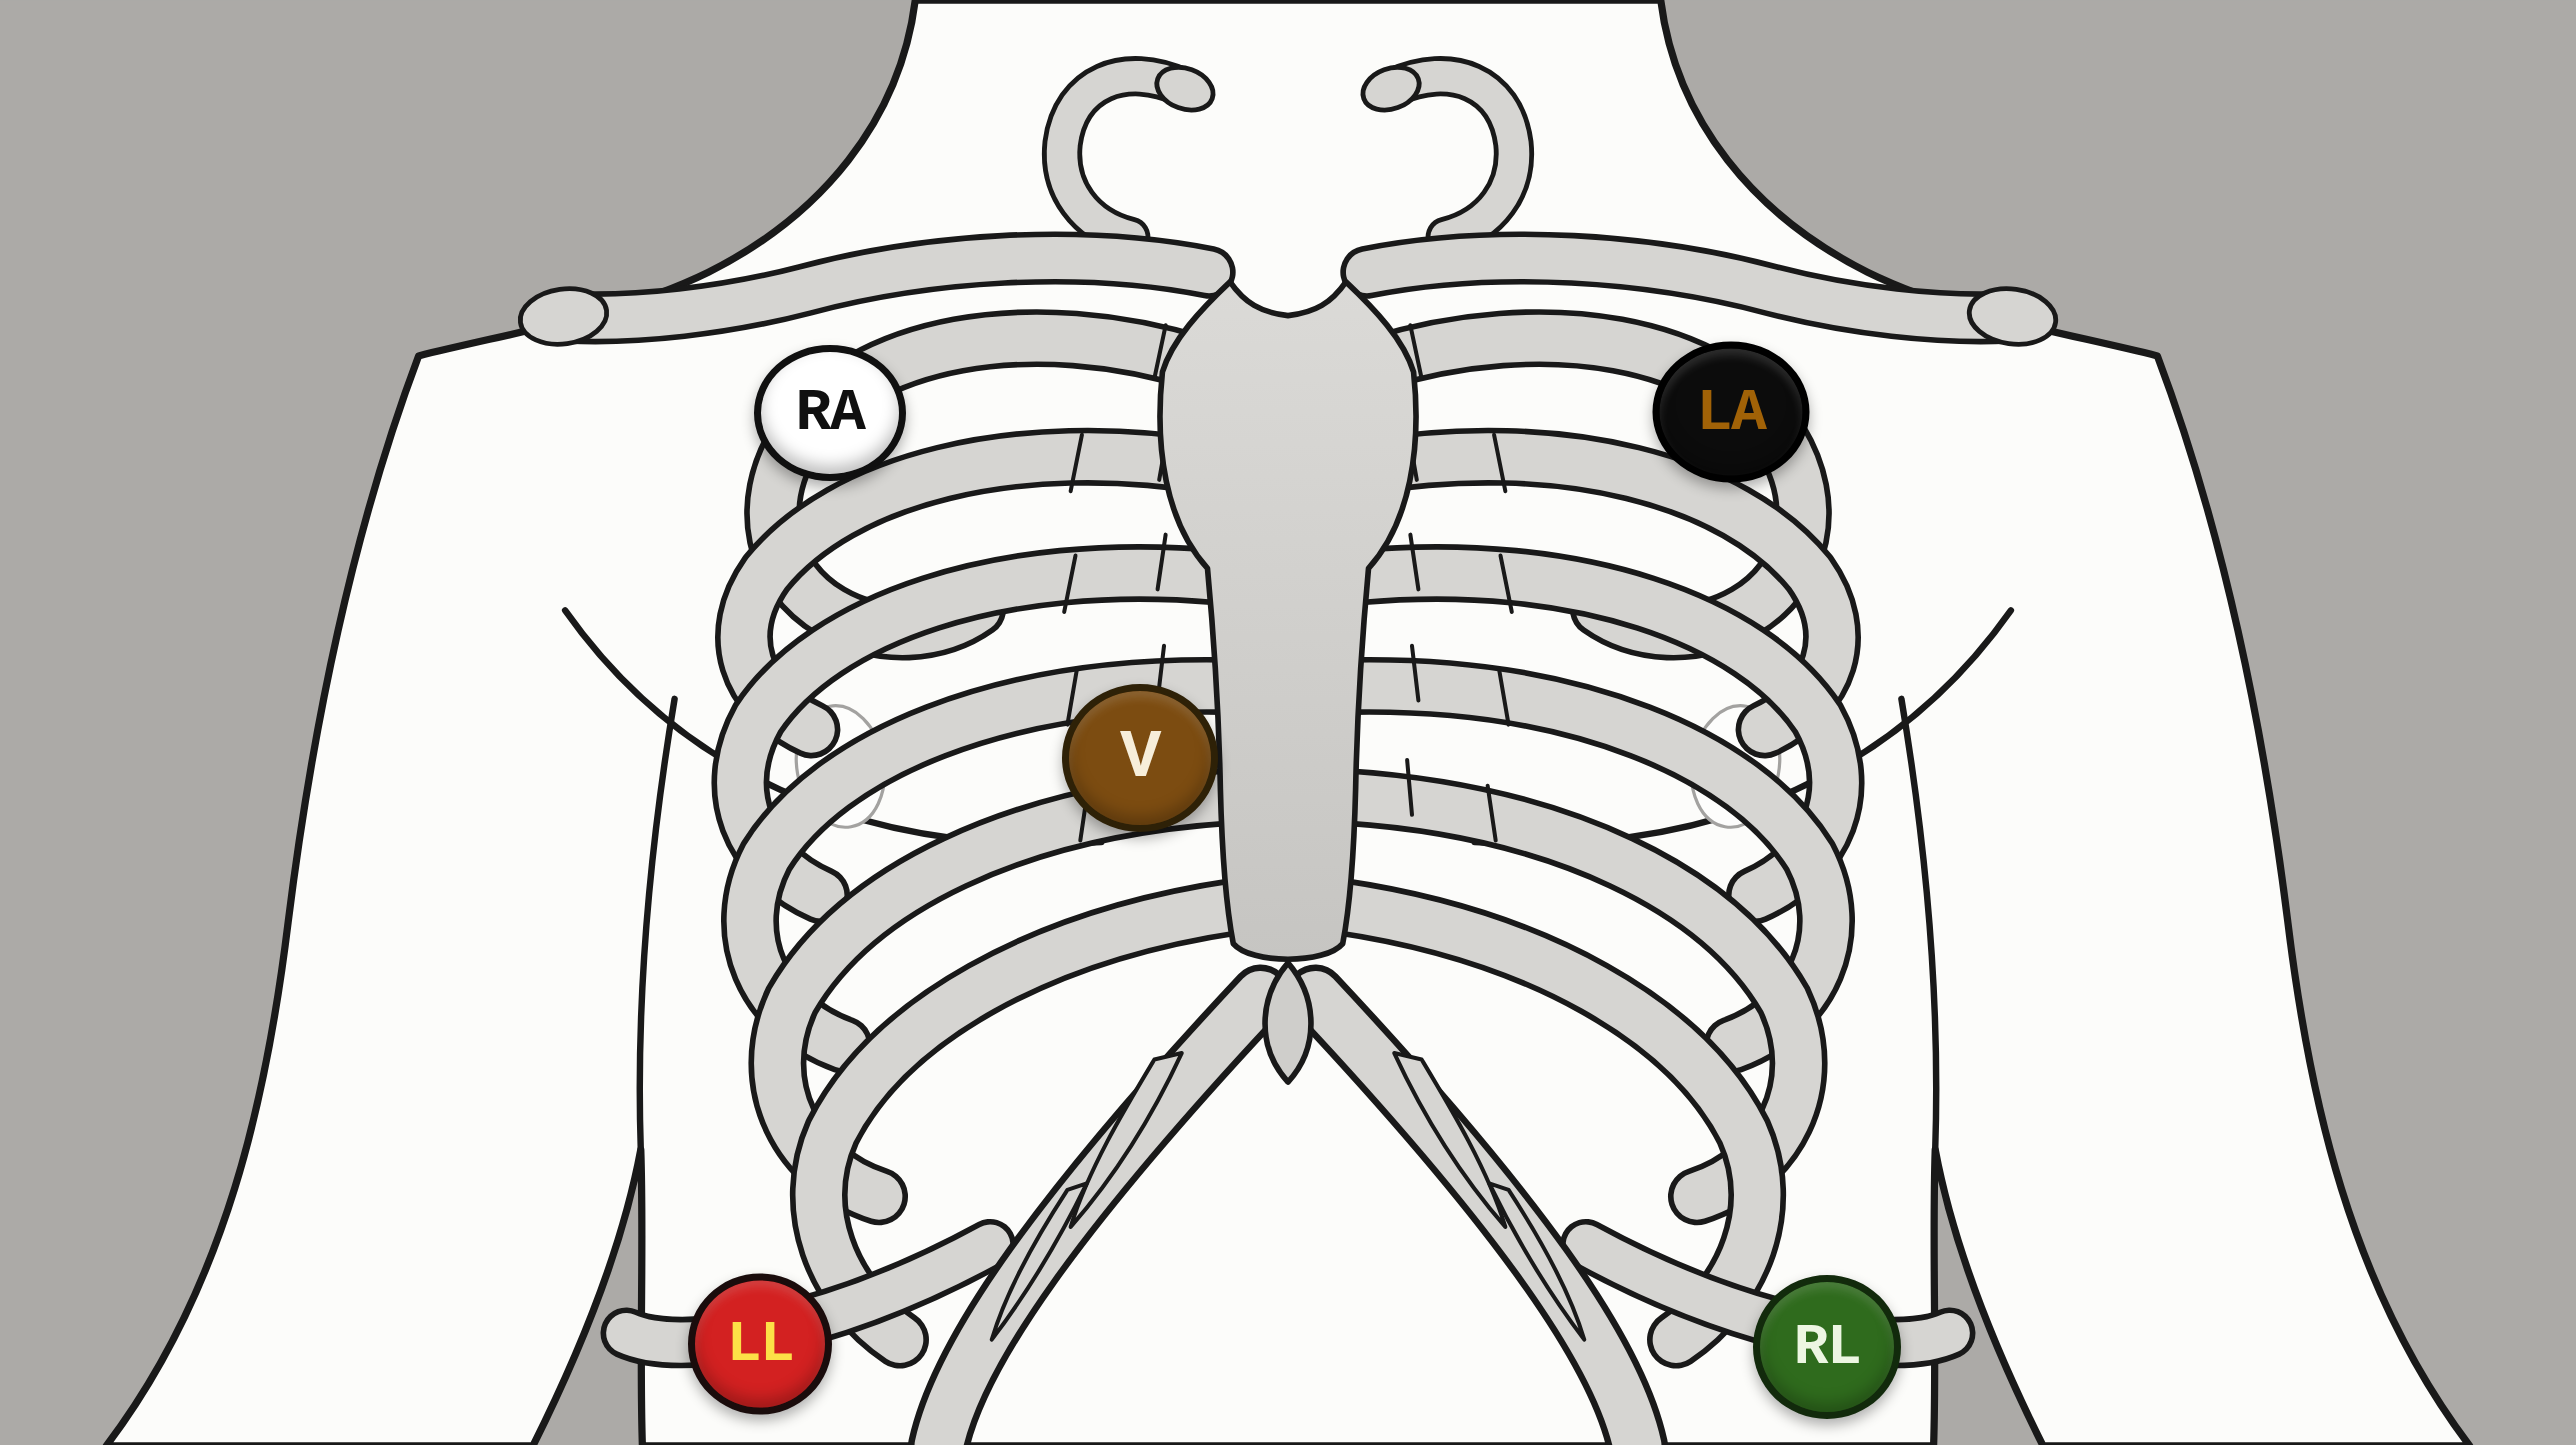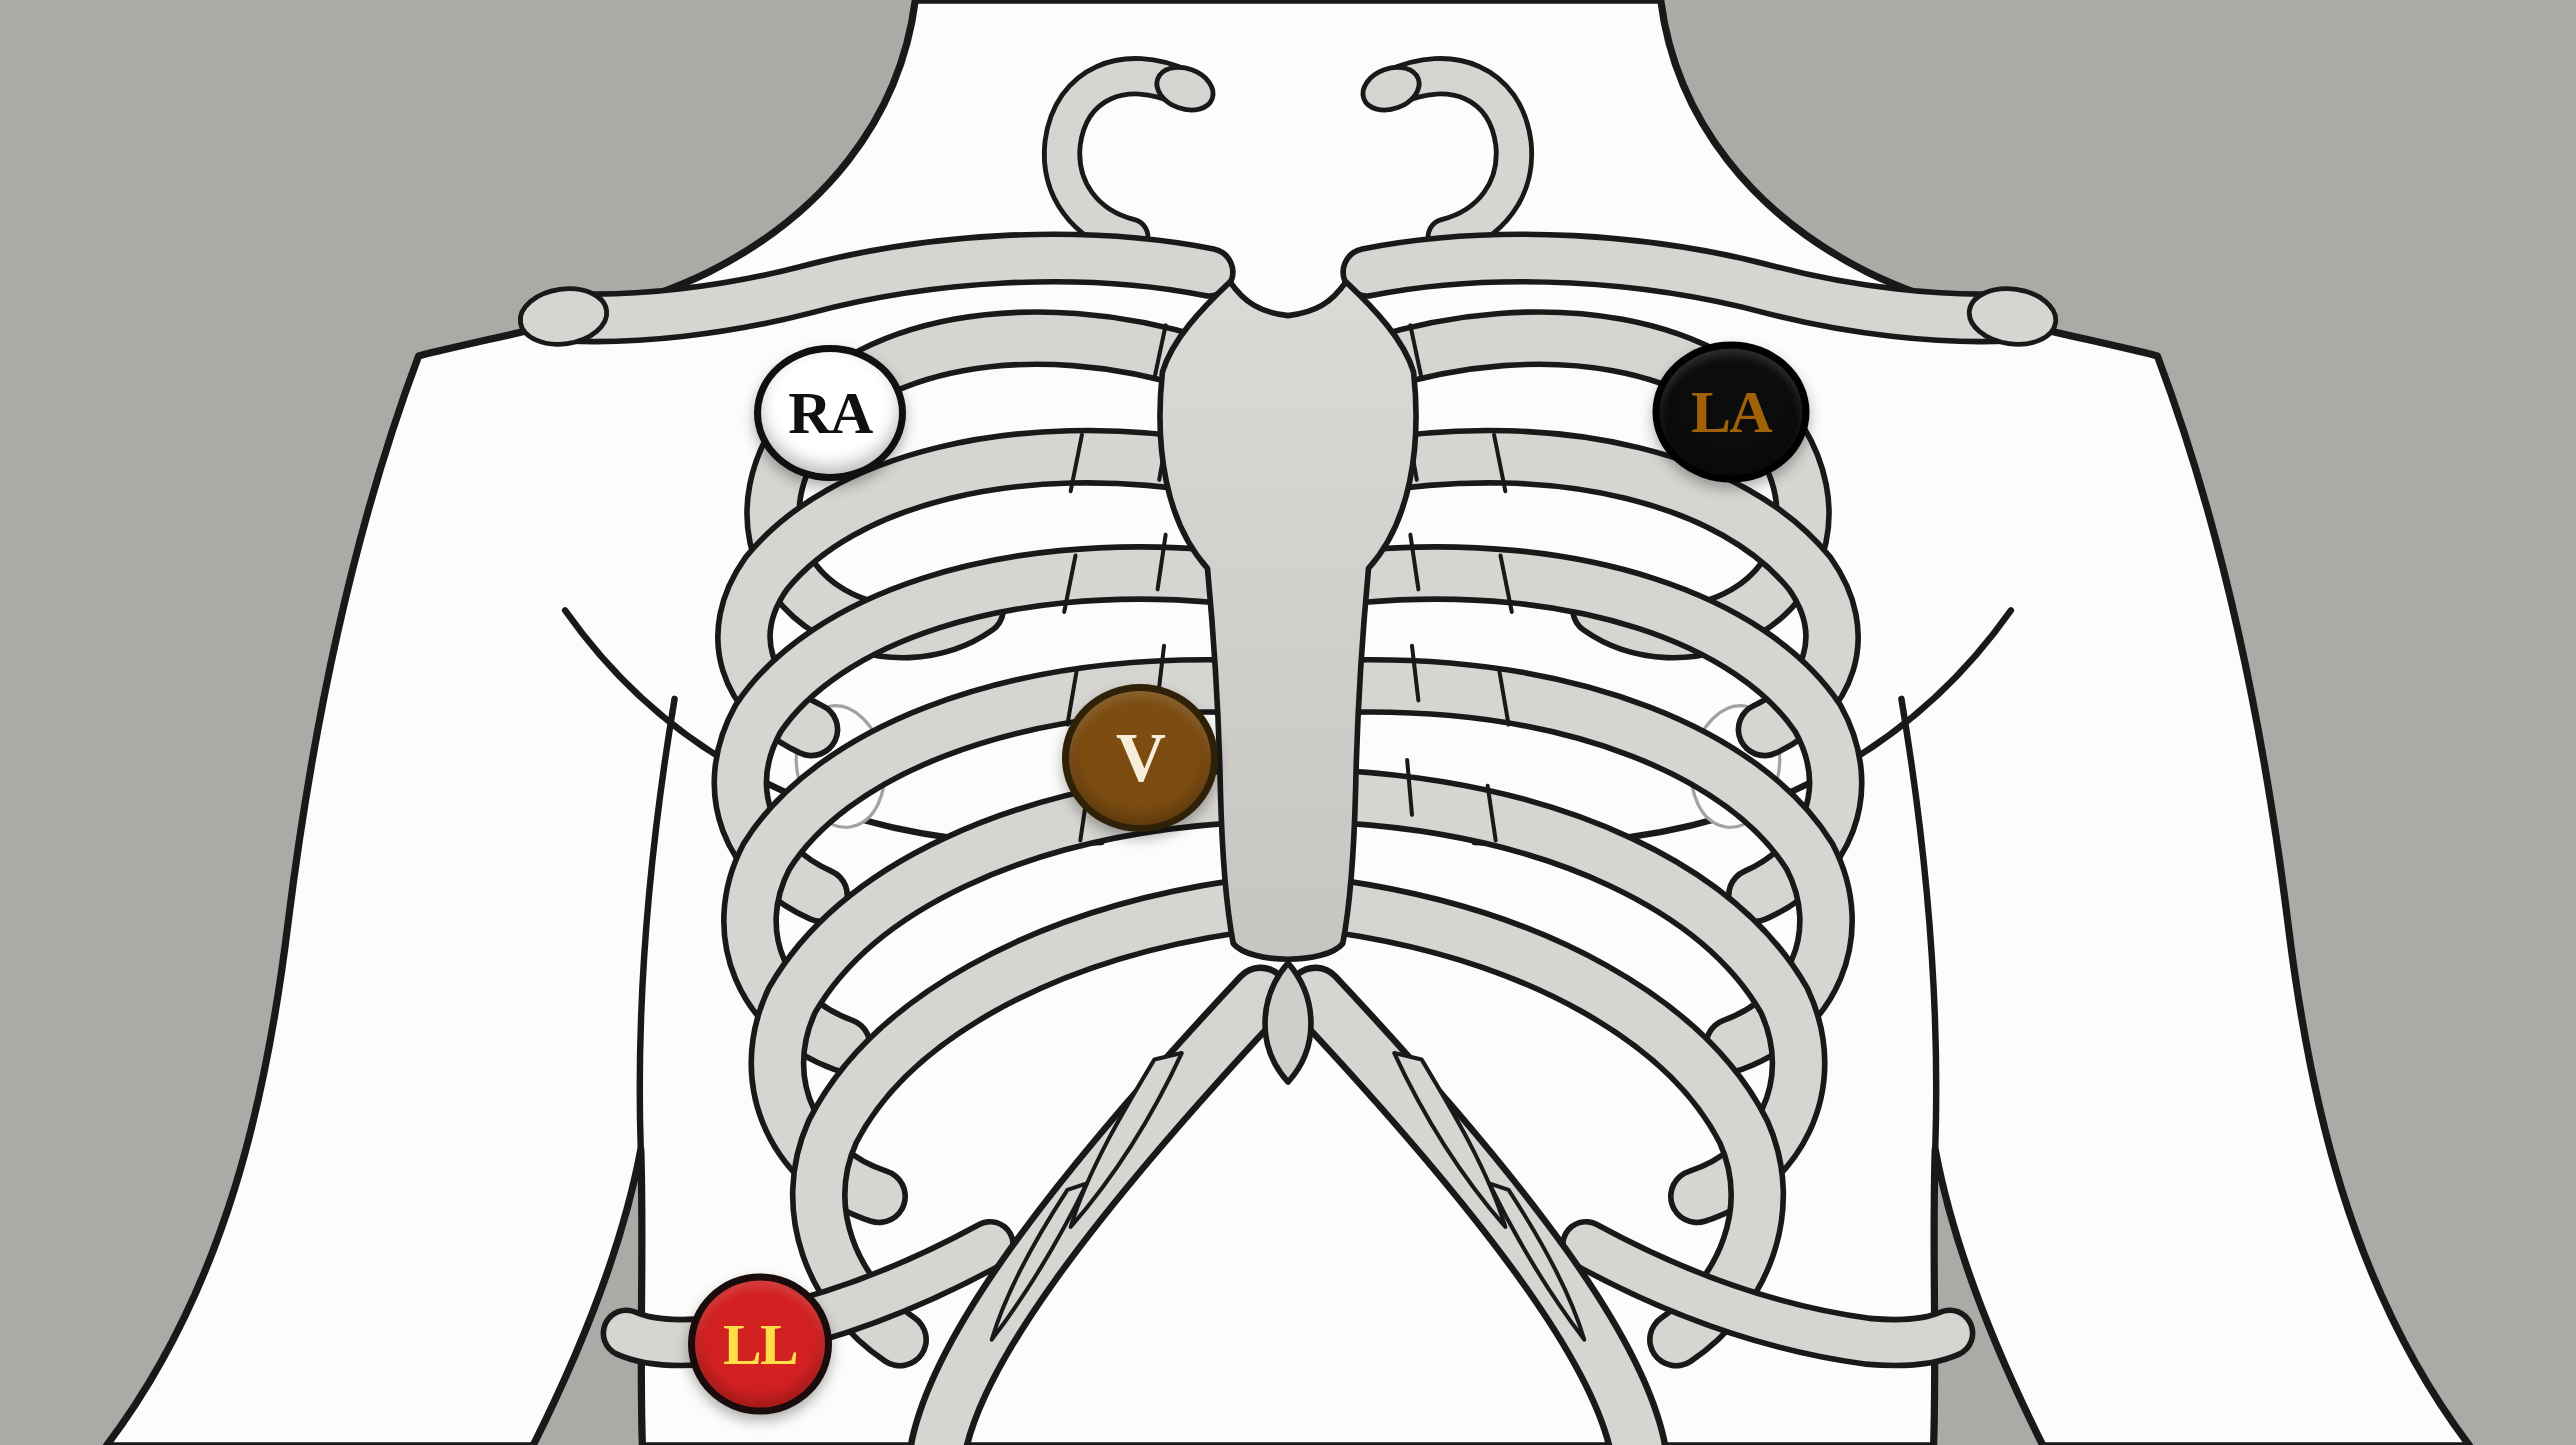--- a/index.html
+++ b/index.html
@@ -1,19 +1,19 @@
 <!DOCTYPE html>
 <html style="font-size:13px"><head>
 <meta charset="utf-8">
 <style>
   html,body{margin:0;padding:0;background:#acaaa7;overflow:hidden;}
   #stage{
     position:relative;width:2576px;height:1446px;
     background:#acaaa7;transform-origin:0 0;
-    font-family:Liberation Serif, serif;
+    font-family:Liberation Mono, monospace;
   }
   #stage svg{position:absolute;left:0;top:0;}
   .electrode{
     position:absolute;transform:translate(-50%,-50%);
     border-radius:50%;border:7.2px solid #101010;
     display:flex;align-items:center;justify-content:center;
     font-weight:bold;letter-spacing:-1.6px;
     box-shadow:0 6.4px 13px rgba(0,0,0,0.30),
                inset 0 -8px 14.5px rgba(0,0,0,0.25),
                inset 0 6.4px 9.7px rgba(255,255,255,0.15);
@@ -143,15 +143,18 @@
   </div>
   <div class="electrode" style="left:1731px;top:412px;width:143px;height:127px;background:#0c0c0c;color:#a16207;border-color:#000000;font-size:60px">
     <span>LA</span>
   </div>
   <div class="electrode" style="left:1140px;top:758px;width:142px;height:134px;background:#7c4c11;color:#f7eeda;border-color:#2e2107;font-size:69px">
     <span>V</span>
   </div>
   <div class="electrode" style="left:760px;top:1344px;width:130px;height:127px;background:#d32121;color:#fde047;border-color:#1a0c0c;font-size:58px">
     <span>LL</span>
   </div>
+  <div class="electrode" style="left:1827px;top:1347px;width:134px;height:130px;background:#2f6b1d;color:#edf6e2;border-color:#122a0c;font-size:58px">
+    <span>RL</span>
+  </div>
 
 </div>
 
 
 </body></html>

